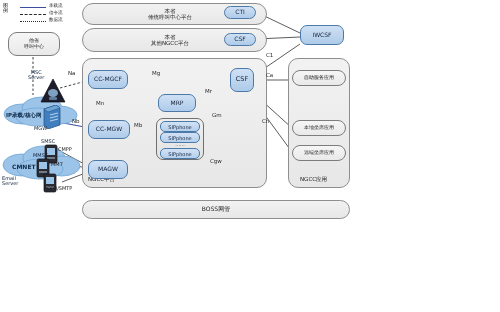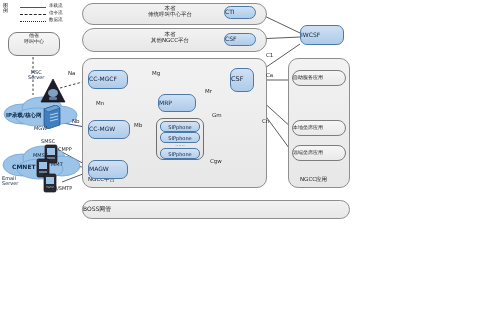--- a/index.html
+++ b/index.html
@@ -6,21 +6,21 @@
   #stage{
     position:relative;width:500px;height:312px;overflow:hidden;
     background:#ffffff;
     font-family:"DejaVu Sans","Liberation Sans",sans-serif;
     color:#1c1c1c;
   }
   svg#wires{position:absolute;left:0;top:0;width:500px;height:312px;}
 
   
   .node{position:absolute;box-sizing:border-box;display:flex;align-items:center;
-        justify-content:flex-start;text-align:center;line-height:1.15;}
+        justify-content:center;text-align:center;line-height:1.15;}
   .blue{
     background:linear-gradient(180deg,#cfe0f4 0%,#aecbe9 100%);
     border:1px solid #4b7aa8;border-radius:7px;color:#16243a;
   }
   .grayshell{
     background:linear-gradient(180deg,#f2f2f2 0%,#e7e7e7 100%);
     border:1px solid #8e8e8e;border-radius:9px;color:#222;
   }
   .graypill{
     background:linear-gradient(180deg,#f6f6f6 0%,#e9e9e9 100%);

